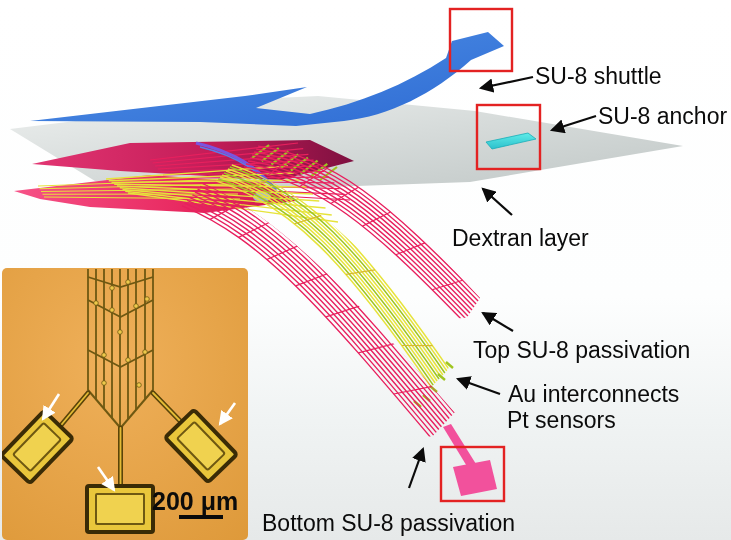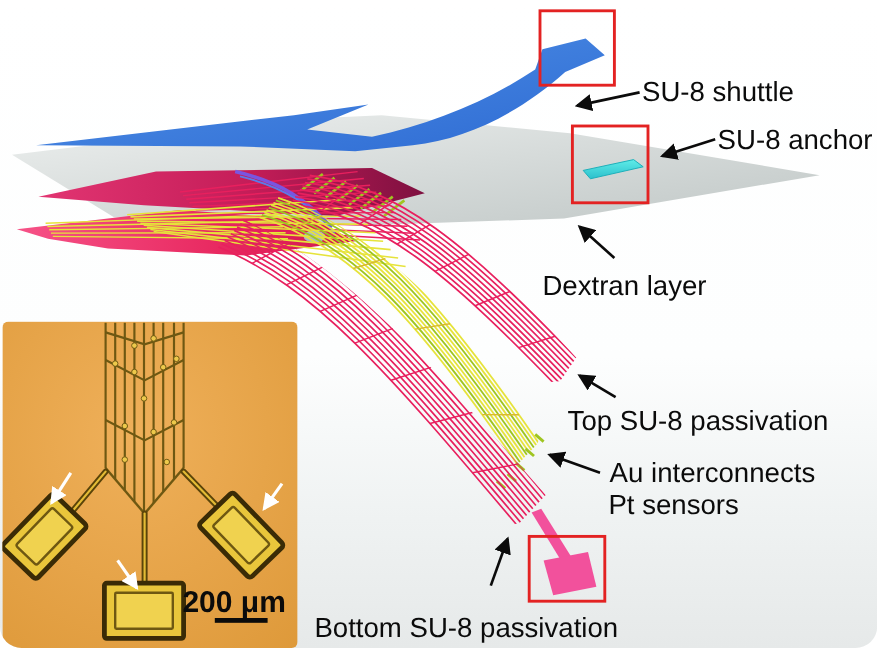--- a/index.html
+++ b/index.html
@@ -1,17 +1,17 @@
 <!DOCTYPE html>
 <html><head>
 <meta charset="utf-8">
 <style>
   html,body{margin:0;padding:0;background:#fff;}
   #stage{position:relative;width:731px;height:540px;overflow:hidden;
-         font-family:"Liberation Sans",sans-serif;border-radius:18px;}
+         font-family:"Liberation Sans",sans-serif;}
   svg{display:block;}
   text{font-family:"Liberation Sans",sans-serif;fill:#0b0b0b;}
   .lbl{font-size:23px;}
   .scale{font-size:25px;font-weight:bold;}
 </style>
 </head>
 <body>
 
 <div id="stage">
 <svg id="fig" width="731" height="540" viewBox="0 0 731 540">

